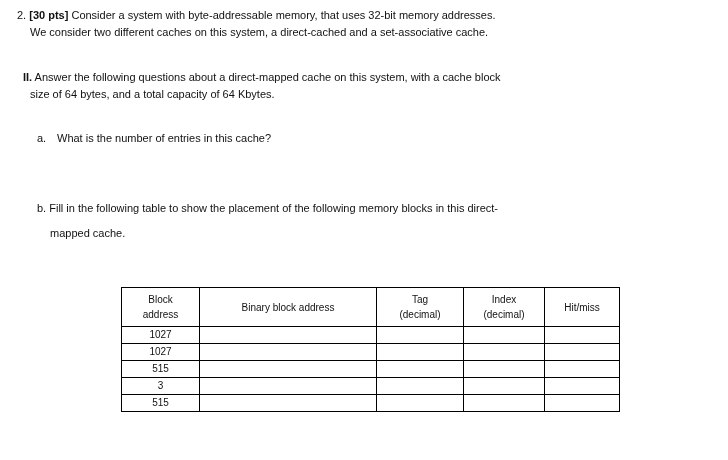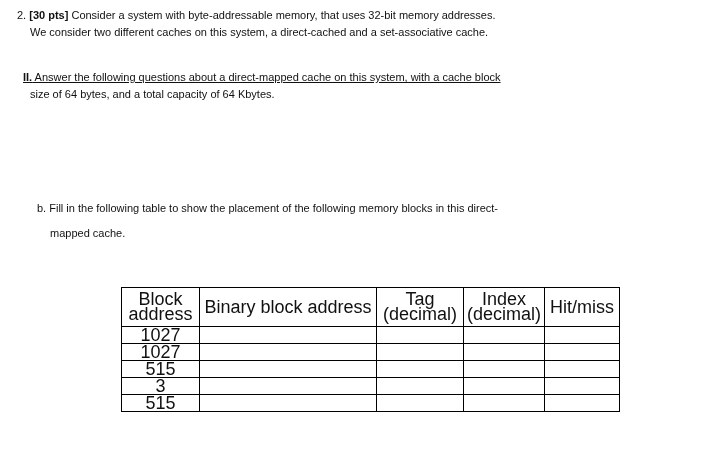--- a/index.html
+++ b/index.html
@@ -50,21 +50,20 @@
     left: 17px;
     top: 69px;
     width: 690px;
   }
   .q-roman .rom {
     font-weight: bold;
   }
   .q-roman .hang2 {
     text-indent: -13px;
     padding-left: 19px;
-    text-decoration: underline;
   }
 
   .q-a {
     left: 37px;
     top: 130px;
     width: 640px;
   }
   .q-a .ltr { display: inline-block; width: 20px; }
 
   .q-b {
@@ -77,21 +76,21 @@
 
   
   .tbl-wrap {
     position: absolute;
     left: 121px;
     top: 287px;
   }
   table.cache-table {
     border-collapse: collapse;
     table-layout: fixed;
-    font-size: 18px;
+    font-size: 10px;
     color: #111111;
     border-radius: 9px;
   }
   table.cache-table th,
   table.cache-table td {
     border: 1px solid #000000;
     text-align: center;
     vertical-align: middle;
     padding: 0;
     font-weight: normal;
@@ -121,20 +120,23 @@
   <div class="qblock q-main">
     <div class="hang"><span class="num">2.</span> <span class="bold">[30 pts]</span><span> Consider a system with byte-addressable memory, that uses 32-bit memory addresses.</span></div>
     <div style="padding-left:13px;">We consider two different caches on this system, a direct-cached and a set-associative cache.</div>
   </div>
 
   <div class="qblock q-roman">
     <div class="hang2"><span class="rom">II.</span><span> Answer the following questions about a direct-mapped cache on this system, with a cache block</span></div>
     <div style="padding-left:13px;">size of 64 bytes, and a total capacity of 64 Kbytes.</div>
   </div>
 
+  <div class="qblock q-a">
+    <span class="ltr">a.</span><span>What is the number of entries in this cache?</span>
+  </div>
 
   <div class="qblock q-b">
     <div><span>b.</span><span> Fill in the following table to show the placement of the following memory blocks in this direct-</span></div>
     <div style="padding-left:13px;margin-top:8px;">mapped cache.</div>
   </div>
 
   <div class="tbl-wrap">
     <table class="cache-table">
       <colgroup>
         <col class="col-block">

